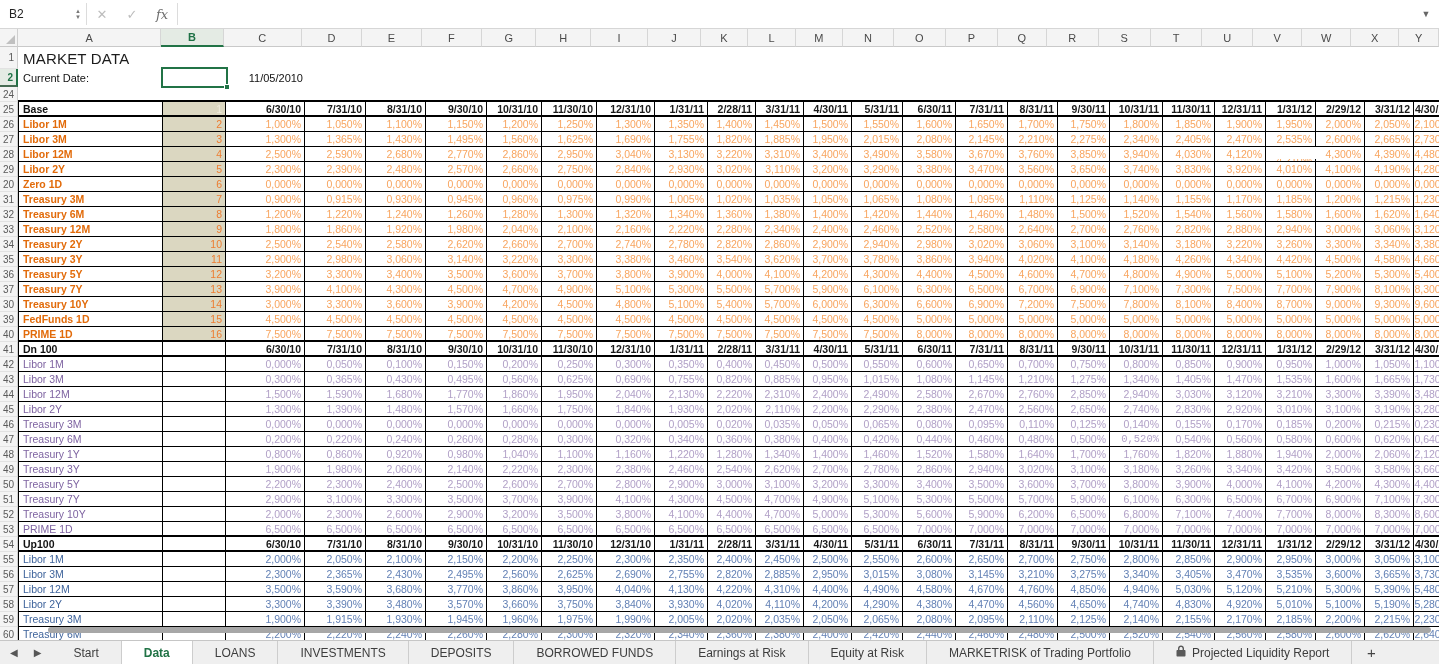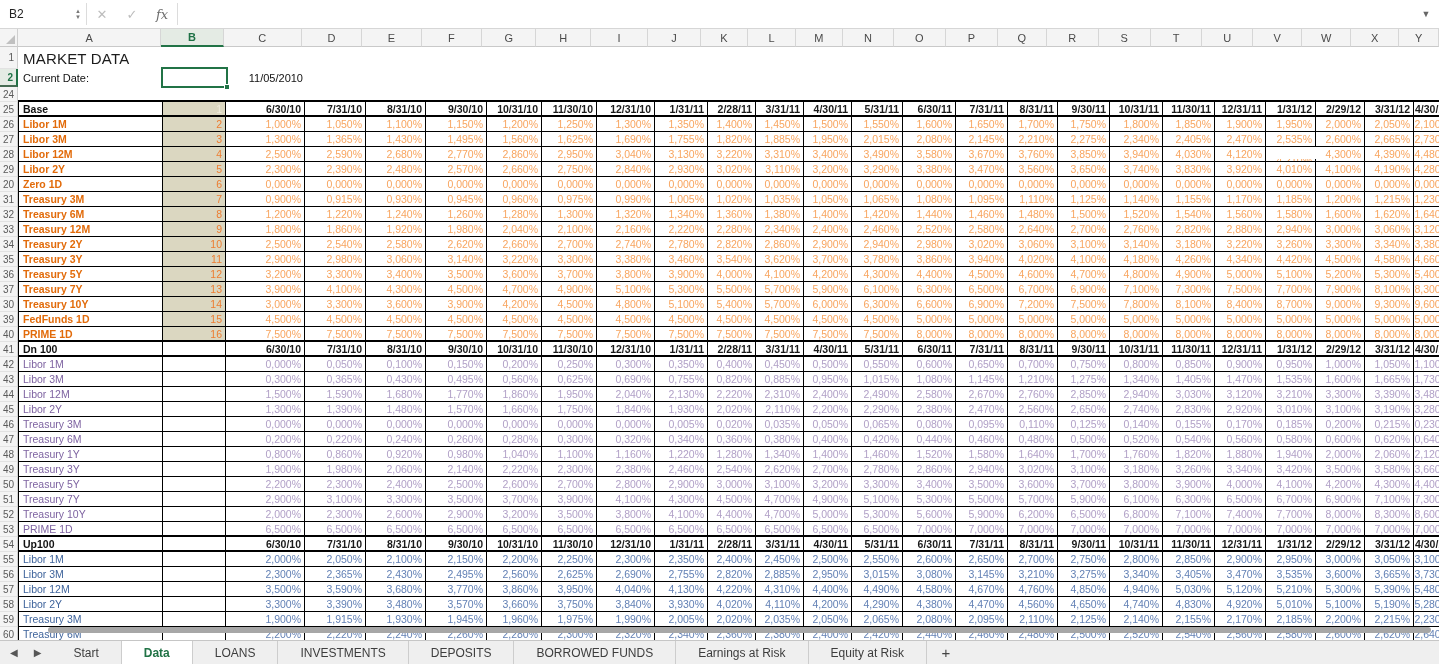--- a/index.html
+++ b/index.html
@@ -770,21 +770,21 @@
         <div class="cell num" style="width: 58px; color: rgb(177, 160, 199); border-bottom: 1px solid rgb(0, 0, 0);">0,320%</div>
         <div class="cell num" style="width: 53px; color: rgb(177, 160, 199); border-bottom: 1px solid rgb(0, 0, 0);">0,340%</div>
         <div class="cell num" style="width: 48px; color: rgb(177, 160, 199); border-bottom: 1px solid rgb(0, 0, 0);">0,360%</div>
         <div class="cell num" style="width: 48px; color: rgb(177, 160, 199); border-bottom: 1px solid rgb(0, 0, 0);">0,380%</div>
         <div class="cell num" style="width: 48px; color: rgb(177, 160, 199); border-bottom: 1px solid rgb(0, 0, 0);">0,400%</div>
         <div class="cell num" style="width: 51px; color: rgb(177, 160, 199); border-bottom: 1px solid rgb(0, 0, 0);">0,420%</div>
         <div class="cell num" style="width: 53px; color: rgb(177, 160, 199); border-bottom: 1px solid rgb(0, 0, 0);">0,440%</div>
         <div class="cell num" style="width: 52px; color: rgb(177, 160, 199); border-bottom: 1px solid rgb(0, 0, 0);">0,460%</div>
         <div class="cell num" style="width: 50px; color: rgb(177, 160, 199); border-bottom: 1px solid rgb(0, 0, 0);">0,480%</div>
         <div class="cell num" style="width: 52px; color: rgb(177, 160, 199); border-bottom: 1px solid rgb(0, 0, 0);">0,500%</div>
-        <div class="cell num" style="width: 53px; color: rgb(177, 160, 199); border-bottom: 1px solid rgb(0, 0, 0);">0,520%</div>
+        <div class="cell num" style="width: 53px; color: rgb(177, 160, 199); border-bottom: 1px solid rgb(0, 0, 0); font-family: Liberation Mono, monospace;">0,520%</div>
         <div class="cell num" style="width: 52px; color: rgb(177, 160, 199); border-bottom: 1px solid rgb(0, 0, 0);">0,540%</div>
         <div class="cell num" style="width: 51px; color: rgb(177, 160, 199); border-bottom: 1px solid rgb(0, 0, 0);">0,560%</div>
         <div class="cell num" style="width: 50px; color: rgb(177, 160, 199); border-bottom: 1px solid rgb(0, 0, 0);">0,580%</div>
         <div class="cell num" style="width: 49px; color: rgb(177, 160, 199); border-bottom: 1px solid rgb(0, 0, 0);">0,600%</div>
         <div class="cell num" style="width: 49px; color: rgb(177, 160, 199); border-bottom: 1px solid rgb(0, 0, 0);">0,620%</div>
         <div class="cell num" style="width: 40px; color: rgb(177, 160, 199); border-bottom: 1px solid rgb(0, 0, 0);">0,640%</div>
       </div>
       <div class="row" style="height: 15px;">
         <div class="gut">48</div>
         <div class="cell lab Acol" style="width: 145px; color: rgb(126, 99, 161); border-bottom: 1px solid rgb(0, 0, 0);">Treasury 1Y</div>
@@ -1179,15 +1179,24 @@
       </div>
       <div class="tab">
         <span>BORROWED FUNDS</span>
       </div>
       <div class="tab">
         <span>Earnings at Risk</span>
       </div>
       <div class="tab">
         <span>Equity at Risk</span>
       </div>
+      <div class="tab">
+        <span>MARKETRISK of Trading Portfolio</span>
+      </div>
+      <div class="tab">
+        <div class="lockicon"><svg width="10" height="12" viewBox="0 0 10 12">
+            <path d="M2 5V3.5C2 1.8 3.3.5 5 .5S8 1.8 8 3.5V5h.5c.6 0 1 .4 1 1v4.5c0 .6-.4 1-1 1h-7c-.6 0-1-.4-1-1V6c0-.6.4-1 1-1H2zm1.4 0h3.2V3.5c0-.9-.7-1.6-1.6-1.6s-1.6.7-1.6 1.6V5z" fill="#595959"></path>
+          </svg></div>
+        <span>Projected Liquidity Report</span>
+      </div>
       <div class="addtab">+</div>
     </div>
 </div>
 
 </body></html>

